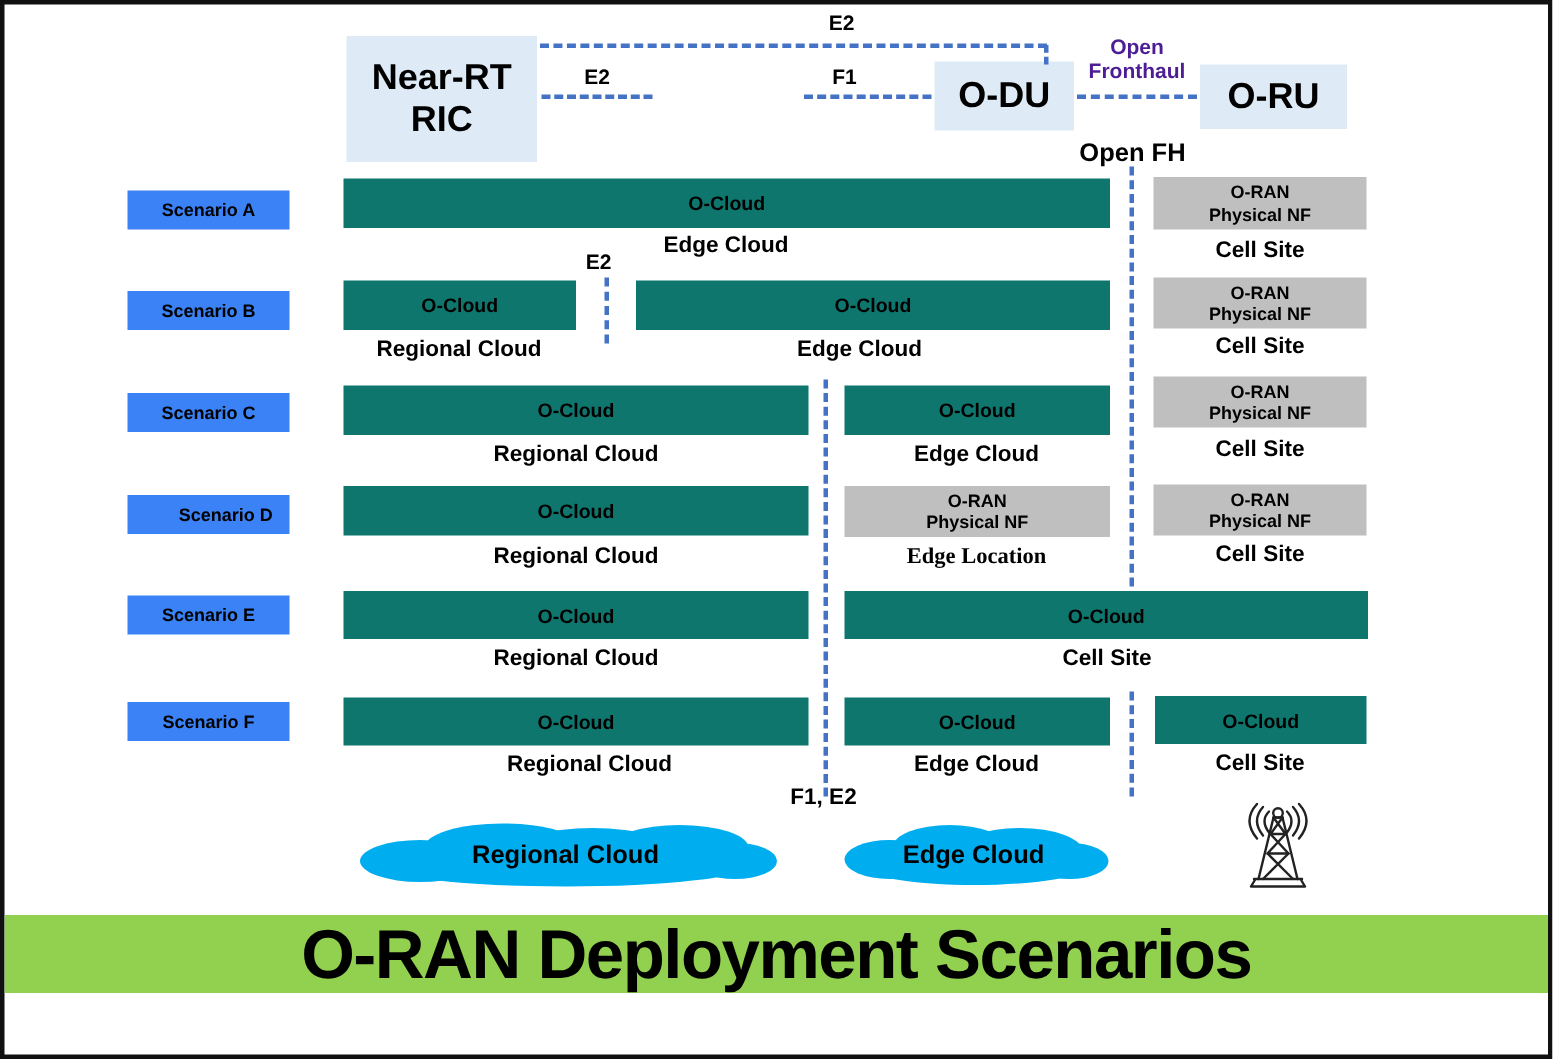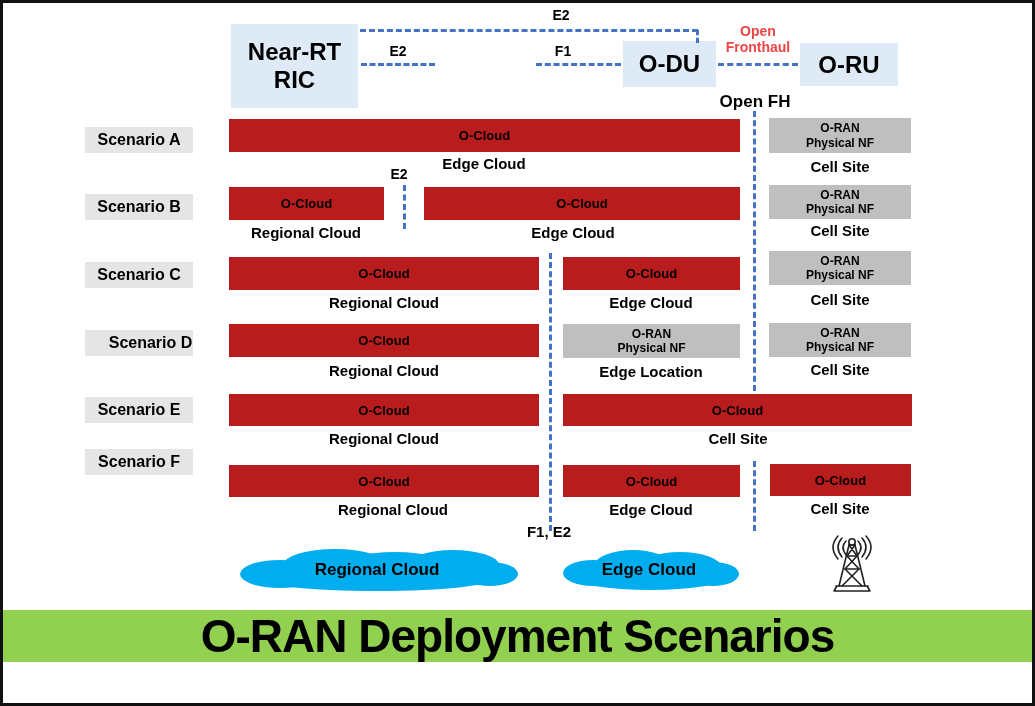--- a/index.html
+++ b/index.html
@@ -1,24 +1,24 @@
 <!DOCTYPE html>
 <html><head>
 <meta charset="utf-8">
 <style>
   html,body{margin:0;padding:0;background:#fff;font-family:"Liberation Sans",sans-serif;}
   #canvas{position:relative;width:1035px;height:706px;background:#fff;border:3px solid #111;box-sizing:border-box;overflow:hidden;}
   .abs{position:absolute;box-sizing:border-box;}
   .hdr-box{background:#DEEBF7;color:#000;font-weight:bold;display:flex;flex-direction:column;align-items:center;justify-content:center;text-align:center;line-height:1.15;}
   .hdr-big{font-size:24px;}
-  .iface-lbl{color:#ef4444;font-weight:bold;font-size:14px;text-align:center;line-height:1.15;}
+  .iface-lbl{color:#4c1d95;font-weight:bold;font-size:14px;text-align:center;line-height:1.15;}
   .dash-h{height:0;border-top:3px dashed #4472C4;}
   .dash-v{width:0;border-left:3px dashed #4472C4;}
-  .scn-lbl{background:#e5e5e5;color:#000;font-weight:bold;font-size:16px;display:flex;align-items:center;justify-content:center;}
-  .bar{background:#b91c1c;color:#000;font-weight:bold;font-size:13px;display:flex;align-items:center;justify-content:center;}
+  .scn-lbl{background:#3b82f6;color:#000;font-weight:bold;font-size:12px;display:flex;align-items:center;justify-content:center;}
+  .bar{background:#0f766e;color:#000;font-weight:bold;font-size:13px;display:flex;align-items:center;justify-content:center;}
   .gray-box{background:#BFBFBF;color:#000;font-weight:bold;font-size:12px;display:flex;flex-direction:column;align-items:center;justify-content:center;line-height:1.2;text-align:center;}
   .site-lbl{color:#000;font-weight:bold;font-size:15px;text-align:center;width:200px;}
   .conn-lbl{color:#000;font-weight:bold;font-size:14px;text-align:center;}
   .cloud-wrap{display:flex;align-items:center;justify-content:center;}
   .cloud-text{position:absolute;width:100%;text-align:center;color:#000;font-weight:bold;font-size:17px;top:14px;}
   #banner{left:0;top:607px;width:1029px;height:52px;background:#92D050;display:flex;align-items:center;justify-content:center;}
   #banner .title{color:#000;font-weight:bold;font-size:46px;letter-spacing:-1px;}
 </style>
 </head>
 <body>
@@ -92,34 +92,34 @@
   </div>
   <div class="abs site-lbl" style="left:737px;top:288px;">Cell Site</div>
 
   <div class="abs scn-lbl" style="left:82px;top:327px;width:108px;height:26px;padding-left:23px;">Scenario D</div>
   <div class="abs bar" style="left:226px;top:321px;width:310px;height:33px;">O-Cloud</div>
   <div class="abs gray-box" style="left:560px;top:321px;width:177px;height:34px;">
     <span>O-RAN</span>
     <span>Physical NF</span>
   </div>
   <div class="abs site-lbl" style="left:281px;top:359px;">Regional Cloud</div>
-  <div class="abs site-lbl" style="left:548px;top:360px;">Edge Location</div>
+  <div class="abs site-lbl" style="left:548px;top:360px;font-family:Liberation Serif, serif;">Edge Location</div>
   <div class="abs gray-box" style="left:766px;top:320px;width:142px;height:34px;">
     <span>O-RAN</span>
     <span>Physical NF</span>
   </div>
   <div class="abs site-lbl" style="left:737px;top:358px;">Cell Site</div>
 
   <div class="abs scn-lbl" style="left:82px;top:394px;width:108px;height:26px;">Scenario E</div>
   <div class="abs bar" style="left:226px;top:391px;width:310px;height:32px;">O-Cloud</div>
   <div class="abs bar" style="left:560px;top:391px;width:349px;height:32px;">O-Cloud</div>
   <div class="abs site-lbl" style="left:281px;top:427px;">Regional Cloud</div>
   <div class="abs site-lbl" style="left:635px;top:427px;">Cell Site</div>
 
-  <div class="abs scn-lbl" style="left:82px;top:446px;width:108px;height:26px;text-align:center;">Scenario F</div>
+  <div class="abs scn-lbl" style="left:82px;top:465px;width:108px;height:26px;text-align:center;">Scenario F</div>
   <div class="abs bar" style="left:226px;top:462px;width:310px;height:32px;">O-Cloud</div>
   <div class="abs bar" style="left:560px;top:462px;width:177px;height:32px;">O-Cloud</div>
   <div class="abs bar" style="left:767px;top:461px;width:141px;height:32px;">O-Cloud</div>
   <div class="abs site-lbl" style="left:290px;top:498px;">Regional Cloud</div>
   <div class="abs site-lbl" style="left:548px;top:498px;">Edge Cloud</div>
   <div class="abs site-lbl" style="left:737px;top:497px;">Cell Site</div>
 
   <div class="abs cloud-wrap" style="left:232px;top:543px;width:284px;height:48px;">
     <svg width="284" height="48" viewBox="0 0 284 48">
       <g fill="#00AEEF">

